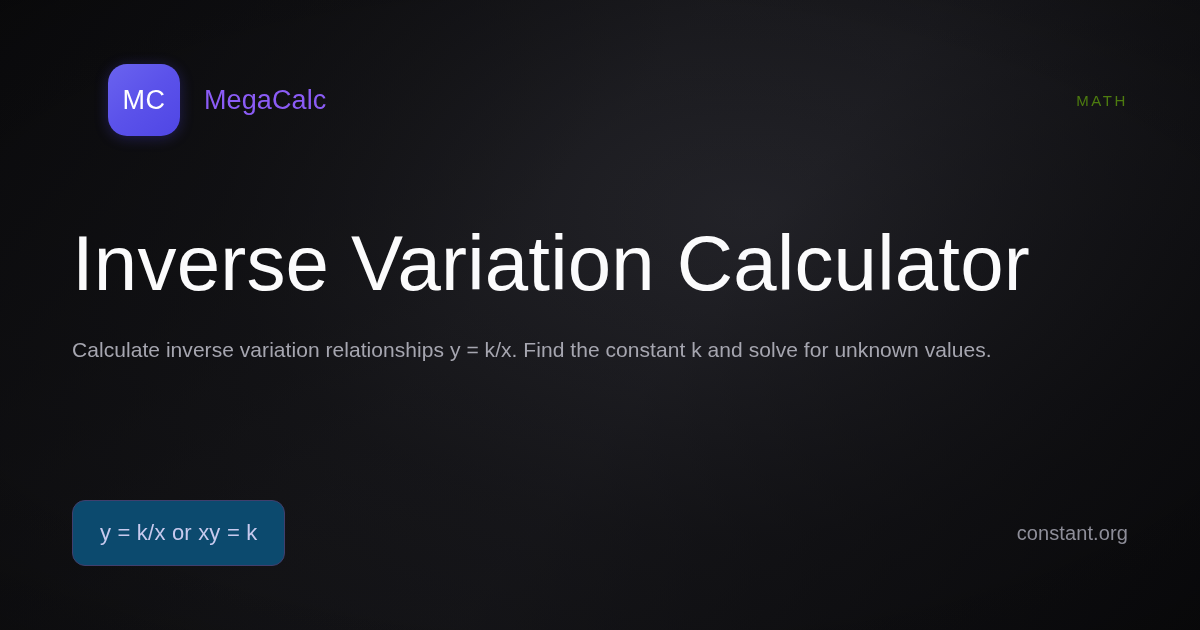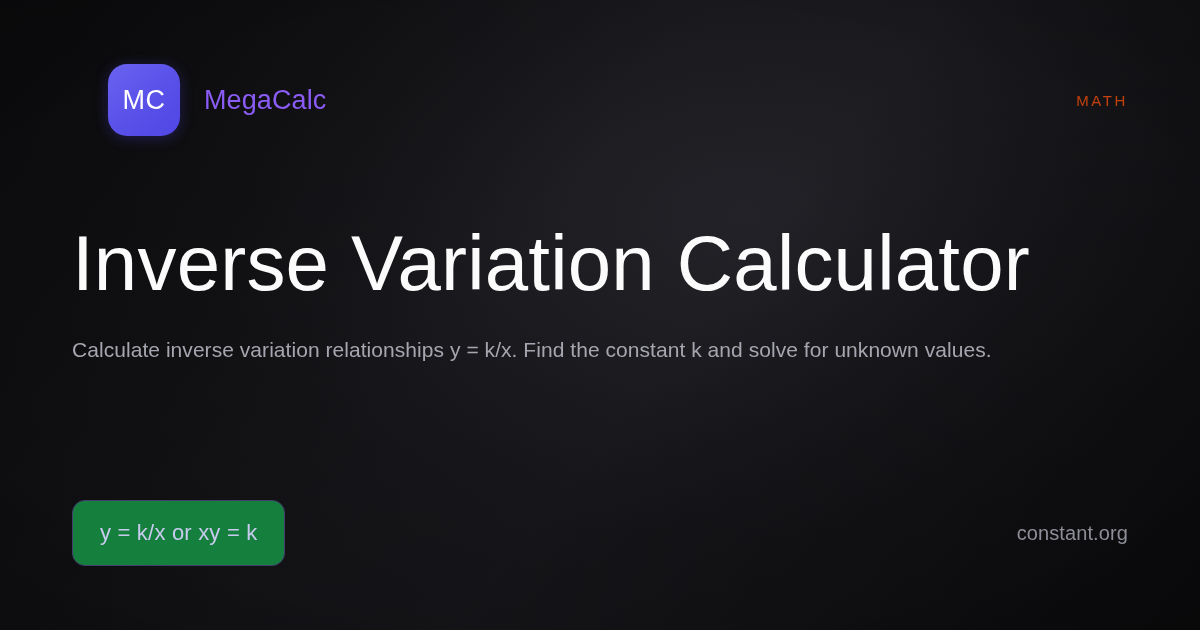--- a/index.html
+++ b/index.html
@@ -89,21 +89,21 @@
 
   .brand-name {
     color: #8b5cf6;
     font-size: 27px;
     font-weight: 400;
     letter-spacing: 0.1px;
     line-height: 1;
   }
 
   .category-tag {
-    color: #c2410c;
+    color: #4d7c0f;
     font-size: 15px;
     font-weight: 400;
     letter-spacing: 2.6px;
     text-transform: uppercase;
     line-height: 1;
   }
 
   
   .main {
     position: absolute;
@@ -142,21 +142,21 @@
     align-items: center;
     justify-content: space-between;
   }
 
   .formula-badge {
     display: inline-flex;
     align-items: center;
     height: 66px;
     padding: 0 27px;
     border-radius: 13px;
-    background: #15803d;
+    background: #0c4a6e;
     border: 1px solid #413f6d;
     color: #c8caee;
     font-size: 22px;
     font-weight: 400;
     letter-spacing: 0.2px;
     line-height: 1;
   }
 
   .site-url {
     color: #8e8e99;

